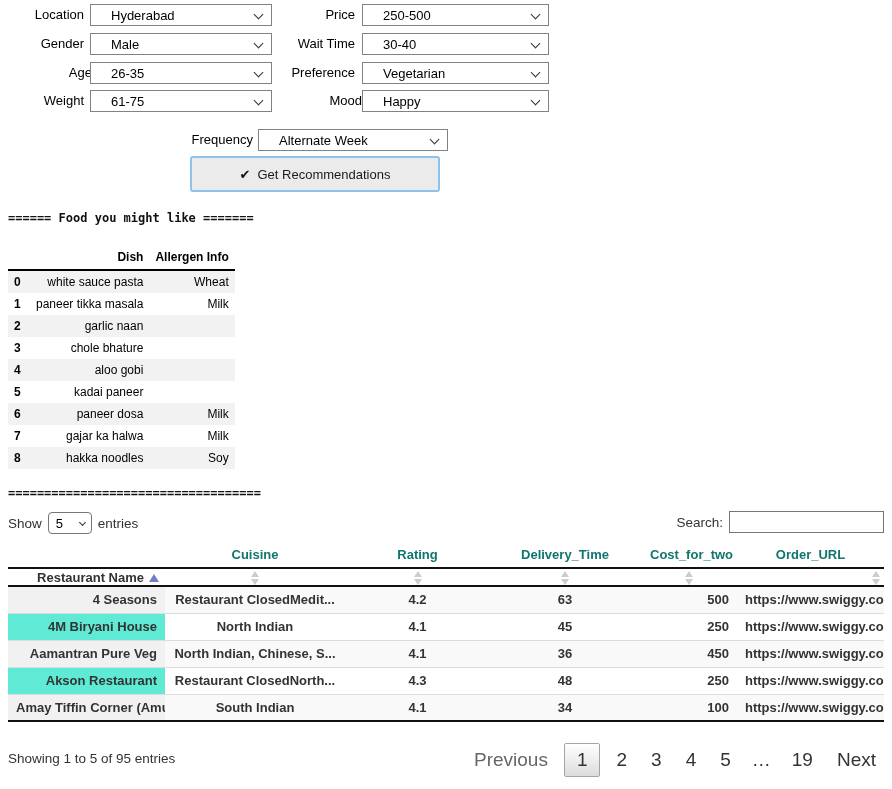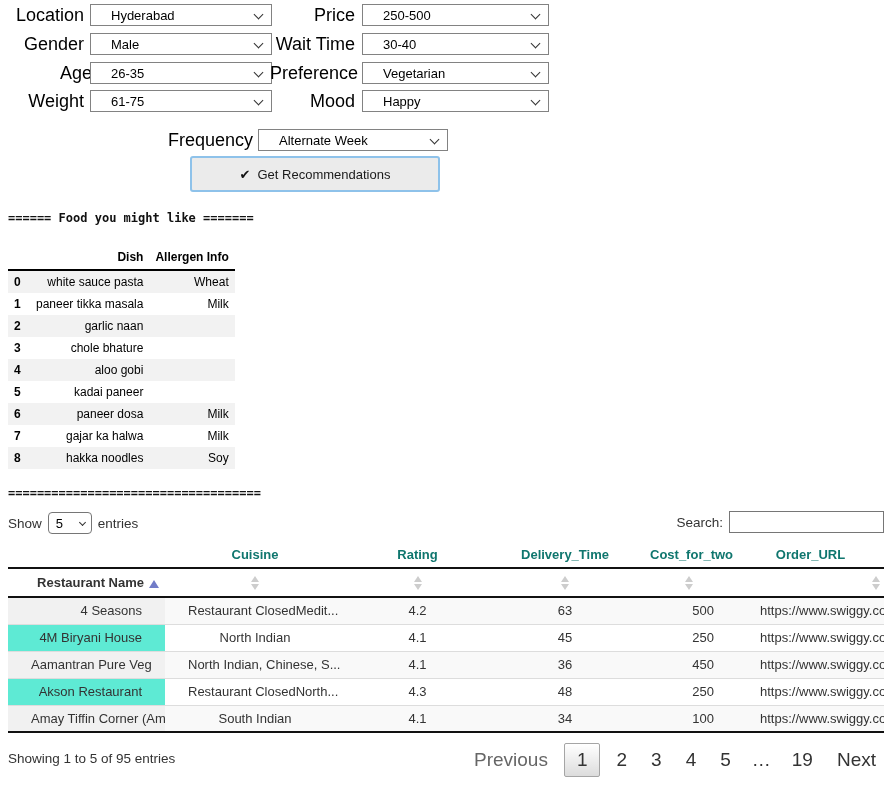--- a/index.html
+++ b/index.html
@@ -4,21 +4,21 @@
 <style>
   * { box-sizing: border-box; margin: 0; padding: 0; }
   html,body { background:#fff; }
   body {
     width: 892px; height: 789px; position: relative; overflow: hidden;
     font-family: "Liberation Sans", sans-serif; font-size: 13px; color:#000;
   }
   .abs { position: absolute; }
 
   
-  .fld-label { position:absolute; text-align:right; color:#000; font-size:18px; line-height:16px; }
+  .fld-label { position:absolute; text-align:right; color:#000; font-size:13px; line-height:16px; }
   .sel {
     position:absolute; height:22px; border:1px solid #828282; background:#fff;
     display:flex; align-items:center; padding:0 22px 0 20px; cursor:default;
   }
   .sel .sel-val { font-size:13px; color:#000; white-space:nowrap; overflow:hidden; }
   .chev {
     position:absolute; right:9px; top:6px; width:7px; height:7px;
     border-right:1.6px solid #333; border-bottom:1.6px solid #333;
     transform: rotate(45deg);
   }
@@ -46,23 +46,23 @@
   .show-wrap { position:absolute; left:8px; top:512px; display:flex; align-items:center; gap:6px; color:#333; font-size:13.5px; }
   .mini-sel { position:relative; width:44px; height:22px; border:1px solid #767676; border-radius:4px; background:#fff;
               display:flex; align-items:center; padding:0 18px 0 7px; font-size:13px; color:#000; cursor:default; }
   .mini-sel .chev { right:6px; top:7px; width:5px; height:5px; }
   .search-wrap { position:absolute; right:8px; top:511px; display:flex; align-items:center; gap:6px; color:#333; font-size:13.5px; }
   .search-input { width:155px; height:22px; border:1px solid #767676; background:#fff; font-size:13px; padding:0 5px; }
 
   
   table.rest { position:absolute; left:8px; top:544px; width:876px; border-collapse:collapse; table-layout:fixed; font-size:13px; color:#333; border-bottom:2px solid #111; }
   table.rest thead tr.cols th { font-weight:bold; color:#0f766e; text-align:center; padding:3px 10px 5px; border-bottom:2px solid #111; white-space:nowrap; }
-  table.rest thead tr.sorter th { height:29px; border-bottom:2px solid #111; cursor:pointer; }
+  table.rest thead tr.sorter th { height:18px; border-bottom:2px solid #111; cursor:pointer; }
   table.rest thead tr.sorter th.namecell { text-align:right; padding-right:6px; font-weight:bold; color:#333; white-space:nowrap; }
-  table.rest tbody td { padding:0 23px; height:27px; white-space:nowrap; overflow:hidden; }
+  table.rest tbody td { padding:0 8px; height:27px; white-space:nowrap; overflow:hidden;font-weight:bold; }
   table.rest tbody tr { border-bottom:1px solid #ddd; }
   table.rest tbody tr:last-child { border-bottom:none; }
   tr.odd { background:#f9f9f9; }
   tr.odd td.c1 { background:#f1f1f1; }
   tr.even td.c1 { background:#5eead4; }
   td.c1 { text-align:right; }
   td.c2, td.c3, td.c4 { text-align:center; }
   td.c5, td.c6 { text-align:right; }
 
   .sort-asc { display:inline-block; width:0; height:0; margin-left:5px;
@@ -118,21 +118,21 @@
       <span class="sel-val">30-40</span>
       <span class="chev"></span>
     </div>
 
   <span class="fld-label" style="left:270px;width:85px;top:65px">Preference</span>
   <div class="sel" style="left:362px;top:62px;width:187px">
       <span class="sel-val">Vegetarian</span>
       <span class="chev"></span>
     </div>
 
-  <span class="fld-label" style="left:270px;width:85px;top:93px">Mood</span>
+  <span class="fld-label" style="left:277px;width:85px;top:93px">Mood</span>
   <div class="sel" style="left:362px;top:90px;width:187px">
       <span class="sel-val">Happy</span>
       <span class="chev"></span>
     </div>
 
   <span class="fld-label" style="left:148px;width:105px;top:132px">Frequency</span>
   <div class="sel" style="left:258px;top:129px;width:190px">
       <span class="sel-val">Alternate Week</span>
       <span class="chev"></span>
     </div>

